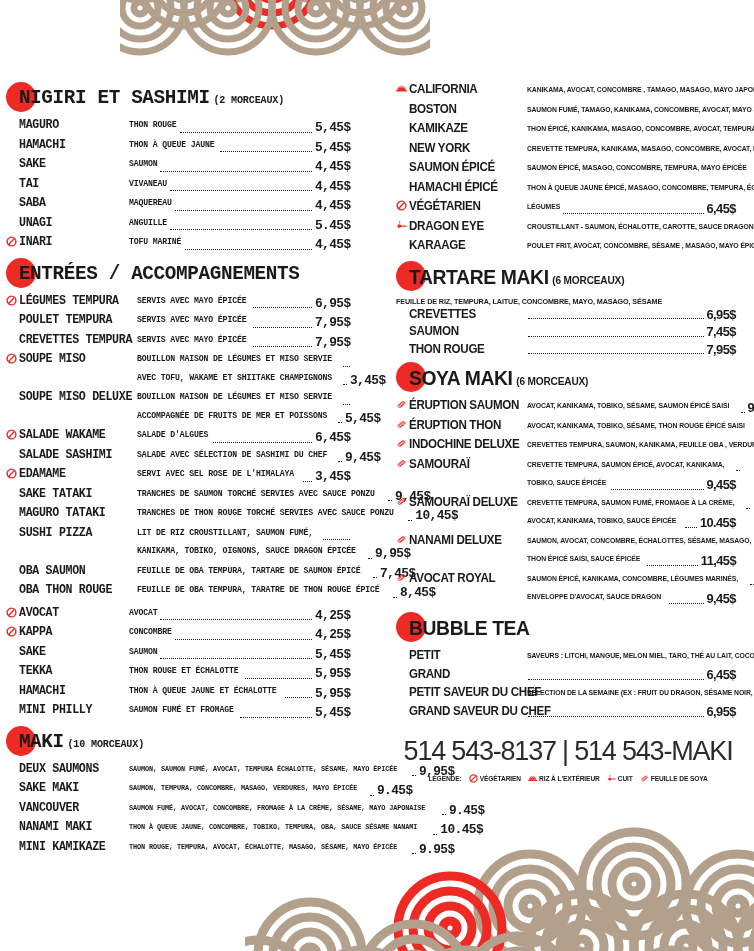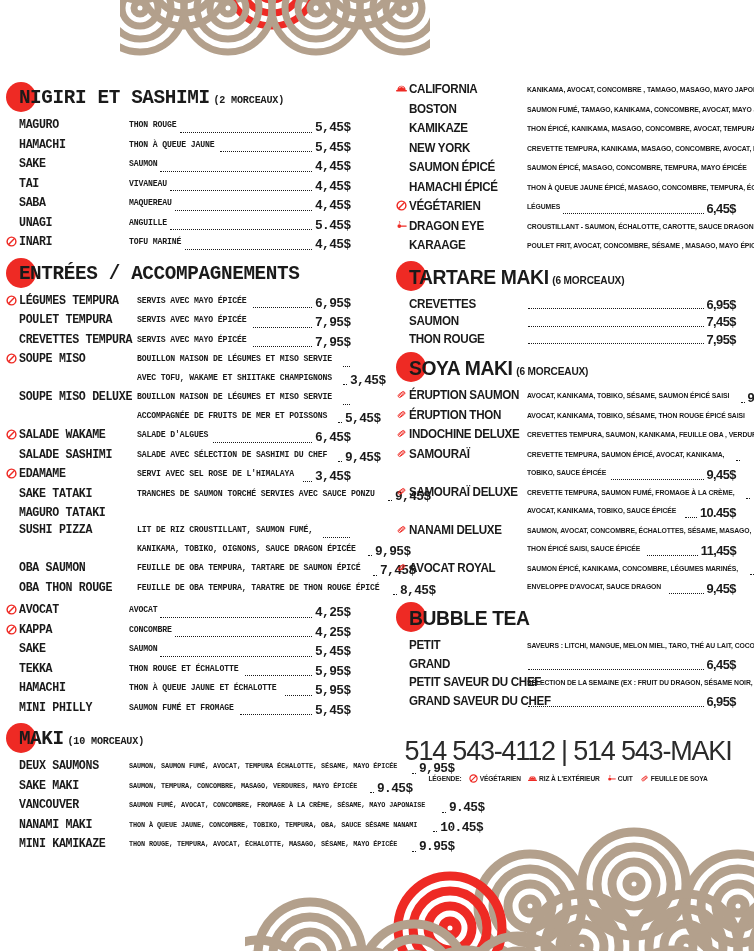--- a/index.html
+++ b/index.html
@@ -416,20 +416,27 @@
               <div class="dline">
                 <span class="dtext med">TRANCHES DE SAUMON TORCHÉ SERVIES AVEC SAUCE PONZU</span>
                 <span class="dots"></span>
                 <span class="price">9,45$</span>
               </div>
             </div>
           </div>
           <div class="item">
             <span class="mark"></span>
             <span class="name wide">MAGURO TATAKI</span>
+            <div class="desc-wrap">
+              <div class="dline">
+                <span class="dtext med">TRANCHES DE THON ROUGE TORCHÉ SERVIES AVEC SAUCE PONZU</span>
+                <span class="dots"></span>
+                <span class="price">10,45$</span>
+              </div>
+            </div>
           </div>
           <div class="item">
             <span class="mark"></span>
             <span class="name wide">SUSHI PIZZA</span>
             <div class="desc-wrap">
               <div class="dline">
                 <span class="dtext med">LIT DE RIZ CROUSTILLANT, SAUMON FUMÉ,</span>
                 <span class="dots"></span>
               </div>
               <div class="dline">
@@ -710,20 +717,21 @@
               </div>
             </div>
           </div>
         </div>
       </div>
       <div class="section">
         <div class="sec-head">
           <span class="sec-dot"></span>
           <div class="sec-title">TARTARE MAKI<span class="sec-sub">(6 MORCEAUX)</span></div>
         </div>
+        <div class="group-note">FEUILLE DE RIZ, TEMPURA, LAITUE, CONCOMBRE, MAYO, MASAGO, SÉSAME</div>
         <div class="items">
           <div class="item">
             <span class="mark"></span>
             <span class="name">CREVETTES</span>
             <div class="desc-wrap">
               <div class="dline blank">
                 <span class="dots"></span>
                 <span class="price">6,95$</span>
               </div>
             </div>
@@ -936,21 +944,21 @@
               <div class="dline blank">
                 <span class="dots"></span>
                 <span class="price">6,95$</span>
               </div>
             </div>
           </div>
         </div>
       </div>
     </div>
 
-  <div class="phone">514 543-4112  |  514 543-MAKI</div>
+  <div class="phone">514 543-8137  |  514 543-MAKI</div>
 
   <div class="legend" id="legend-row">
     <span class="legend-label">LÉGENDE:</span>
   <span class="lg">
         <span>
           <svg class="ic" viewBox="0 0 20 20" xmlns="http://www.w3.org/2000/svg">
             <circle cx="10" cy="10" r="8" fill="none" stroke="#ee2a24" stroke-width="2.6"></circle>
             <path d="M4.6 15.4 L15.4 4.6" stroke="#ee2a24" stroke-width="2.6" stroke-linecap="round"></path>
           </svg>
         </span>

